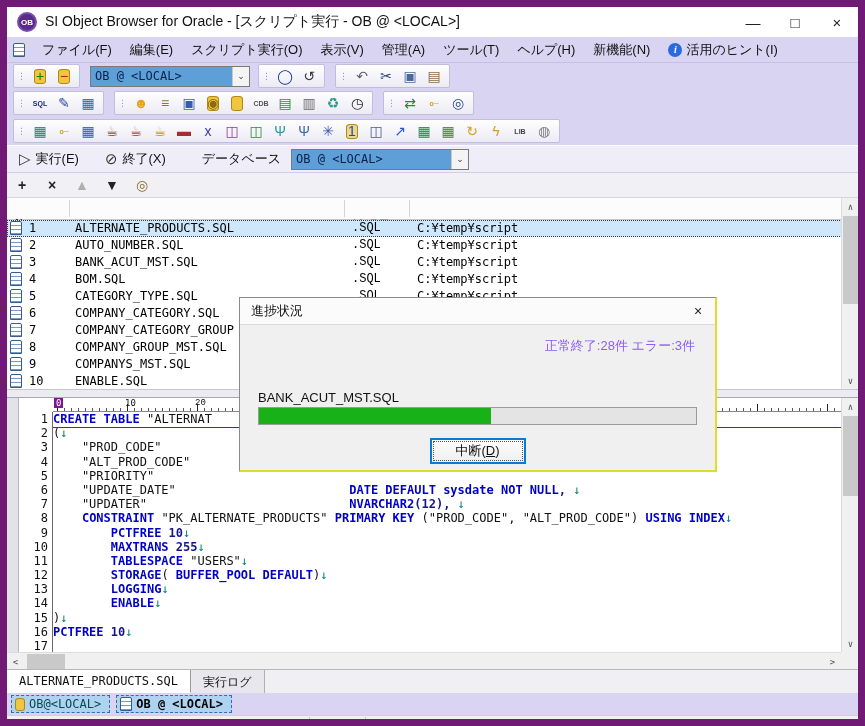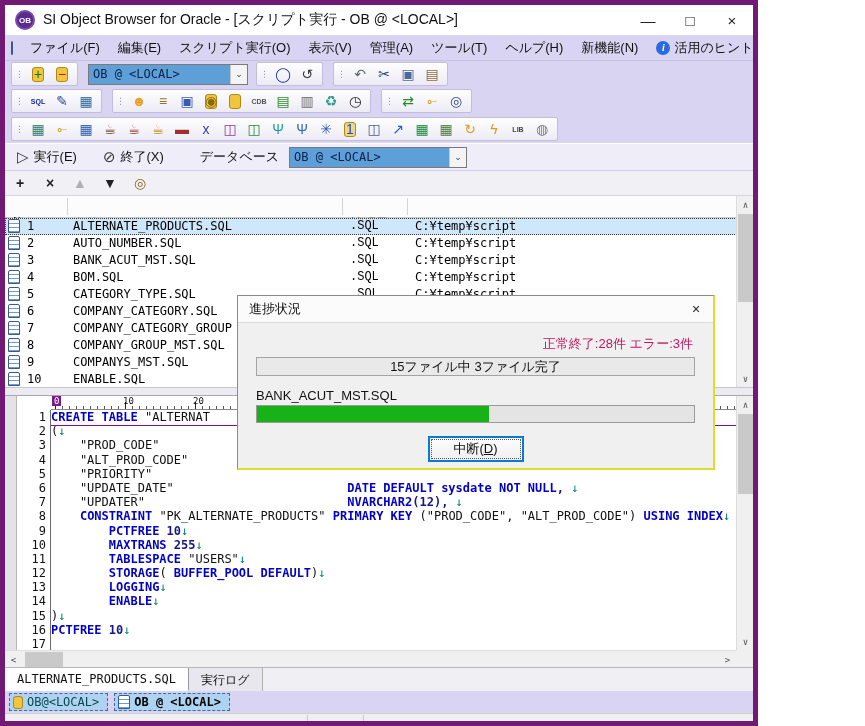--- a/index.html
+++ b/index.html
@@ -1,17 +1,17 @@
 <!DOCTYPE html>
 <html><head>
 <meta charset="utf-8">
 <style>
   * { margin:0; padding:0; box-sizing:border-box; }
   html,body { width:865px; height:726px; font-family:"Liberation Sans","DejaVu Sans",sans-serif; background:#fff; }
-  .window { position:relative; width:758px; height:726px; border:5px solid #701a75; background:#fff; overflow:hidden; }
+  .window { position:relative; width:865px; height:726px; border:7px solid #701a75; background:#fff; overflow:hidden; }
 
   
   .titlebar { position:absolute; left:0; top:0; width:100%; height:30px; background:#fff; display:flex; align-items:center; }
   .appicon { width:20px; height:20px; border-radius:50%; background:#5a2a8c; color:#fff; font-size:8px; font-weight:bold;
              display:flex; align-items:center; justify-content:center; margin:0 8px 0 10px; border:2px solid #7a4aac; }
   .apptitle { font-size:14px; color:#111; }
   .wincontrols { margin-left:auto; display:flex; }
   .wincontrols span { width:42px; height:28px; display:flex; align-items:center; justify-content:center; font-size:15px; color:#222; }
 
   
@@ -103,21 +103,21 @@
   .statusbar { position:absolute; left:0; top:708px; width:100%; height:11px; background:#f0f0f0; border-top:1px solid #d0d0d0; }
   .statusbar i { position:absolute; top:1px; bottom:1px; width:1px; background:#c8c8c8; }
   .bottomedge { position:absolute; left:0; top:719px; width:100%; height:7px; background:#35584e; }
 
   
   .dialog { position:absolute; left:232px; top:290px; width:478px; height:175px; background:#f0f0f0; border:1px solid #8a8a8a;
             border-right:2px solid #dede2a; border-bottom:2px solid #dede2a; z-index:20; }
   .dlg-title { height:27px; background:#fbfbfb; display:flex; align-items:center; border-bottom:1px solid #dcdcdc; }
   .dlg-title .cap { font-size:13px; color:#111; margin-left:11px; }
   .dlg-title .x { margin-left:auto; width:34px; text-align:center; font-size:14px; color:#222; }
-  .dlg-summary { position:absolute; right:20px; top:39px; font-size:13px; color:#be185d; }
+  .dlg-summary { position:absolute; right:20px; top:39px; font-size:13px; color:#8b5cf6; }
   .dlg-overall { position:absolute; left:18px; right:18px; top:61px; height:19px; border:1px solid #a4a4a4; background:#e9e9e9;
                  display:flex; align-items:center; justify-content:center; font-size:13px; color:#111; }
   .dlg-file { position:absolute; left:18px; top:92px; font-size:13px; color:#111; }
   .dlg-bar { position:absolute; left:18px; right:18px; top:109px; height:18px; border:1px solid #9a9a9a; background:#e4e4e4; }
   .dlg-bar .fill { height:100%; background:#18b118; }
   .dlg-btn { position:absolute; left:50%; transform:translateX(-50%); top:140px; width:96px; height:26px; background:linear-gradient(#fdfdfd,#efefef);
              border:2px solid #0a7ad4; display:flex; align-items:center; justify-content:center; font-size:13px; color:#111; }
   .dlg-btn i { position:absolute; inset:1px; border:1px dotted #555; font-style:normal; pointer-events:none; }
   .u { text-decoration:underline; }
 </style>
@@ -462,21 +462,21 @@
         <div>12</div>
         <div>13</div>
         <div>14</div>
         <div>15</div>
         <div>16</div>
         <div>17</div>
       </div>
     <div class="ruler" id="ruler">
         <span class="zero" style="left: 4px;">0</span>
         <span style="left: 74px;">10</span>
-        <span style="left: 144px;">20</span>
+        <span style="left: 144px; font-family: Liberation Mono, monospace;">20</span>
         <span style="left: 214px;">30</span>
         <span style="left: 284px;">40</span>
         <span style="left: 354px;">50</span>
         <span style="left: 424px;">60</span>
         <span style="left: 494px;">70</span>
         <span style="left: 564px;">80</span>
         <span style="left: 634px;">90</span>
       </div>
     <div class="code" id="code">
         <div class="cline"><span class="tok-kw">CREATE TABLE</span><span class="tok-t"> "ALTERNAT</span></div>
@@ -531,21 +531,20 @@
       <i style="left:358px;"></i>
   </div>
   <div class="bottomedge"></div>
 
   <div class="dialog">
     <div class="dlg-title">
       <span class="cap">進捗状況</span>
       <span class="x">×</span>
     </div>
     <div class="dlg-summary">正常終了:28件  エラー:3件</div>
-    <div class="dlg-overall">15ファイル中 3ファイル完了</div>
     <div class="dlg-file">BANK_ACUT_MST.SQL</div>
     <div class="dlg-bar">
       <div class="fill" id="progress-fill" style="width: 53%;"></div>
     </div>
     <div class="dlg-btn">
       <i></i>
       <span><span>中断(</span><span class="u">D</span><span>)</span></span>
     </div>
   </div>
 

